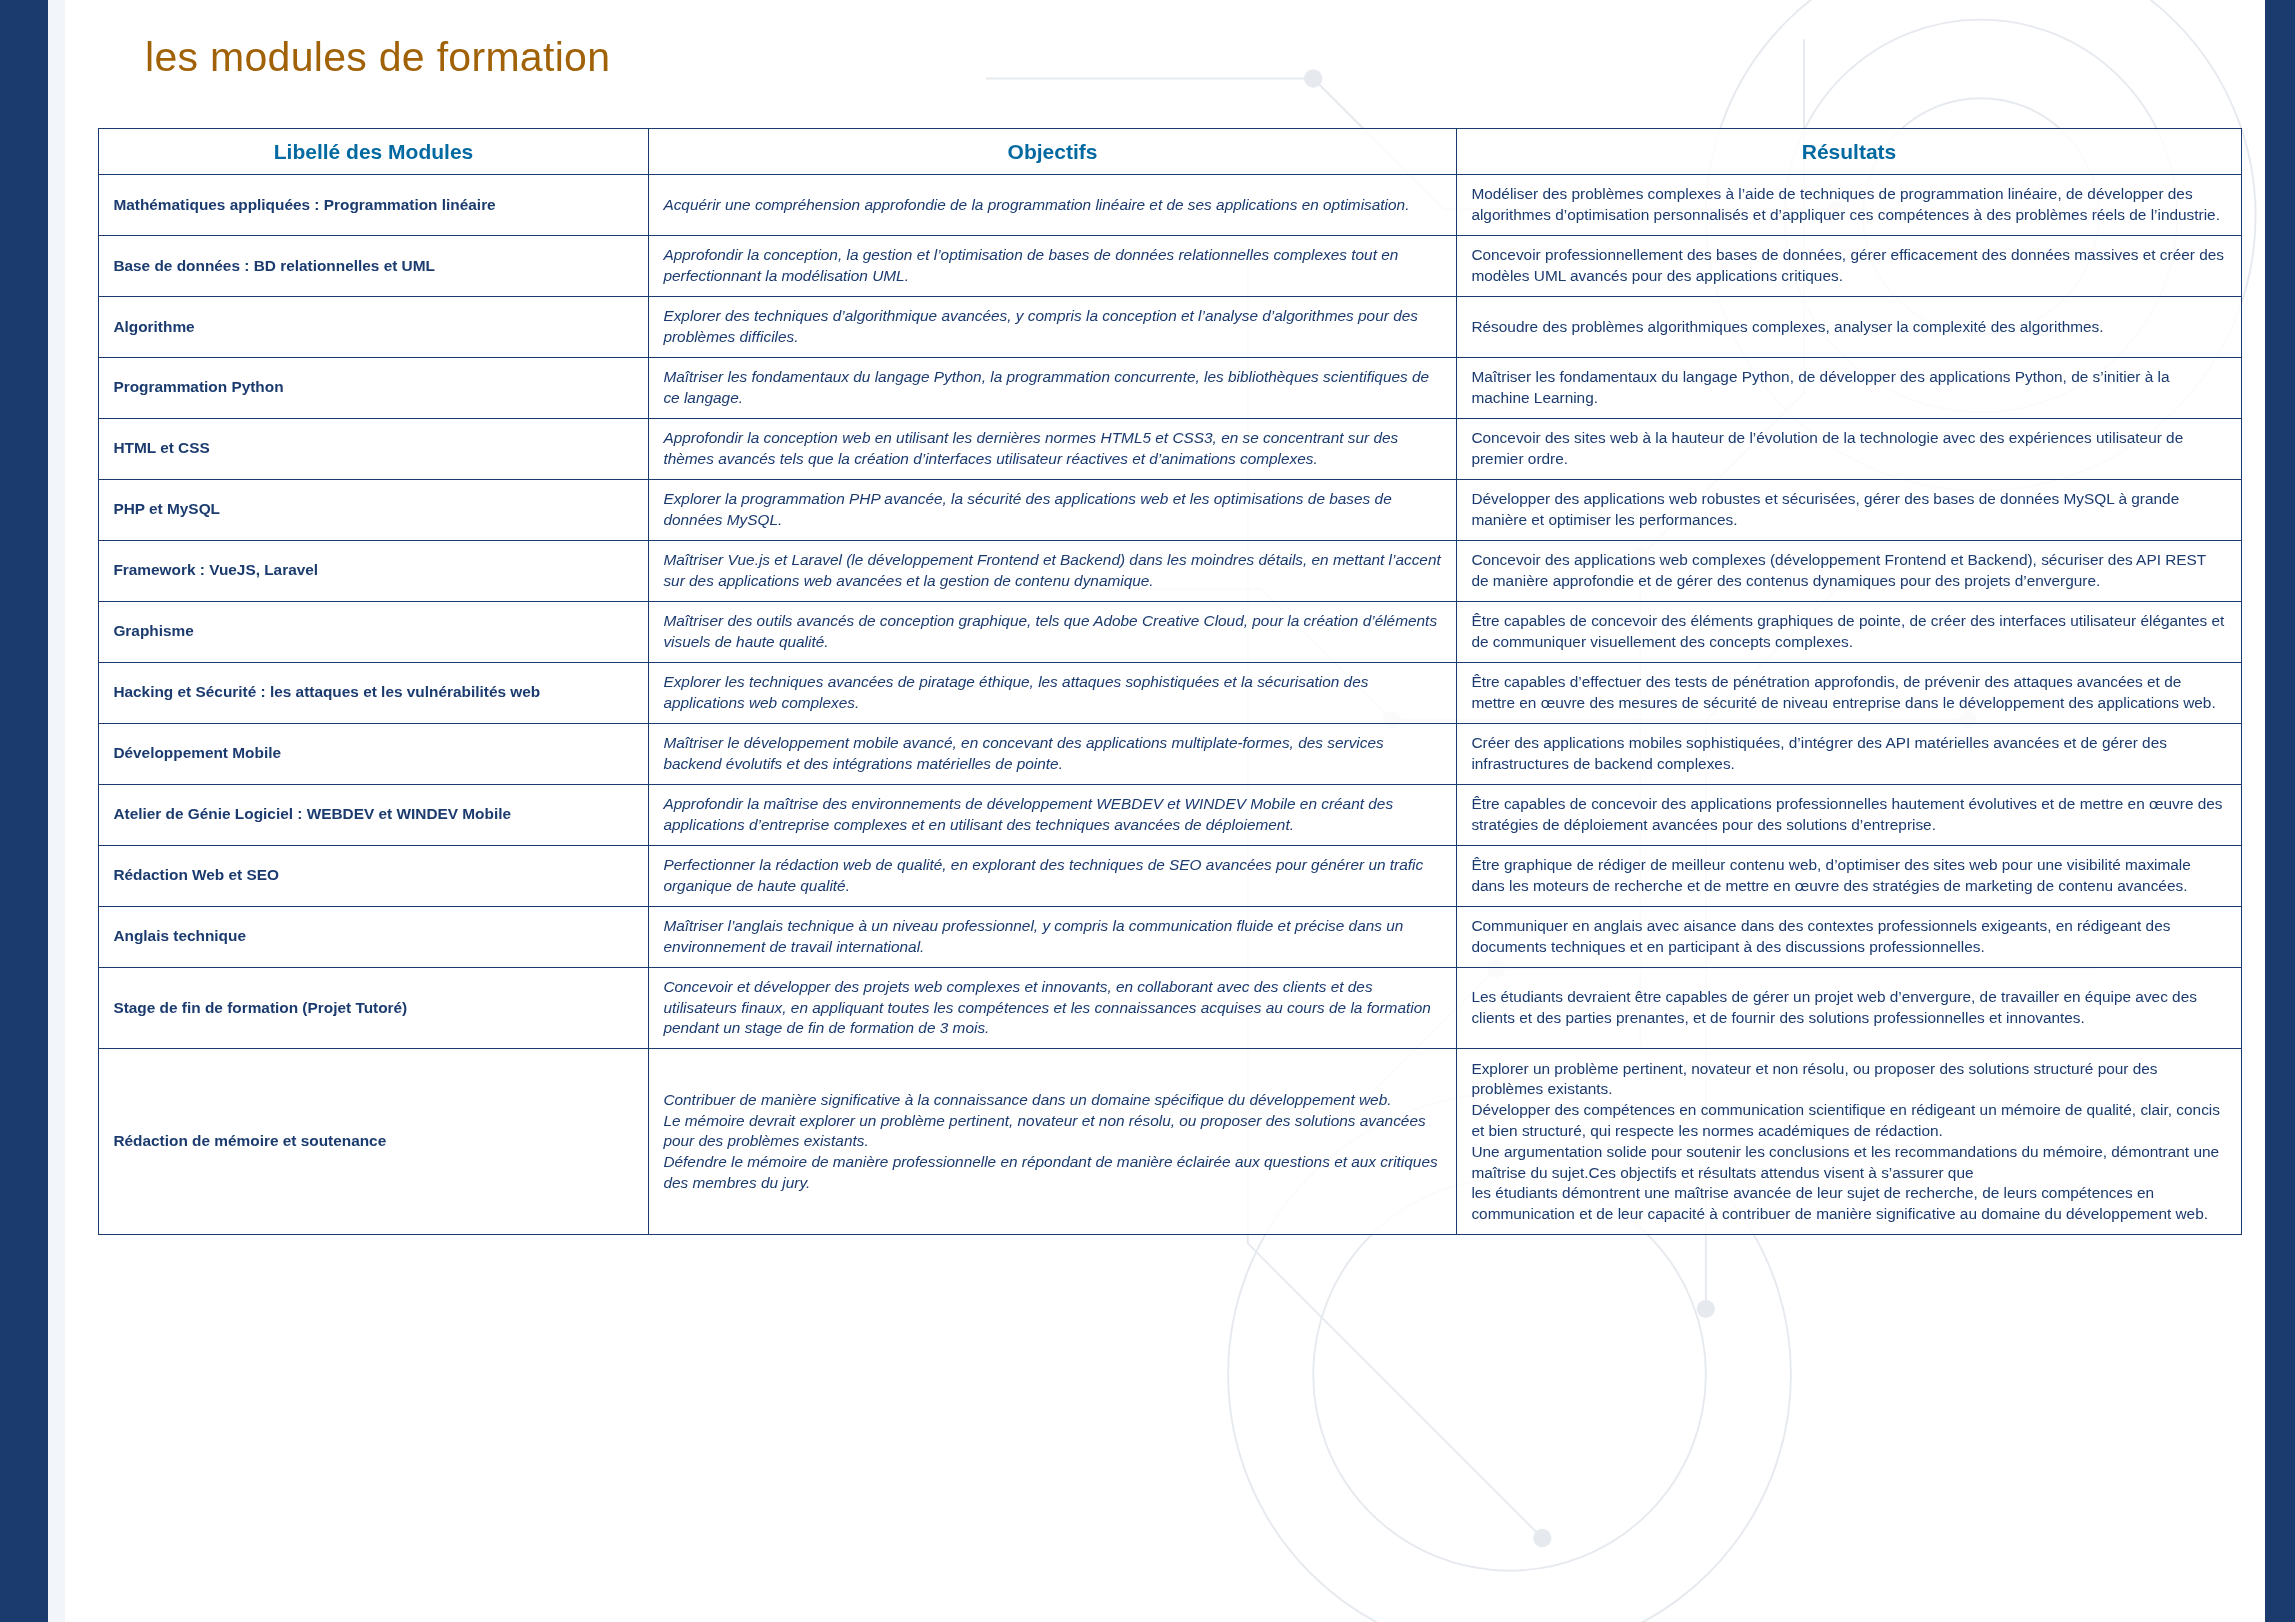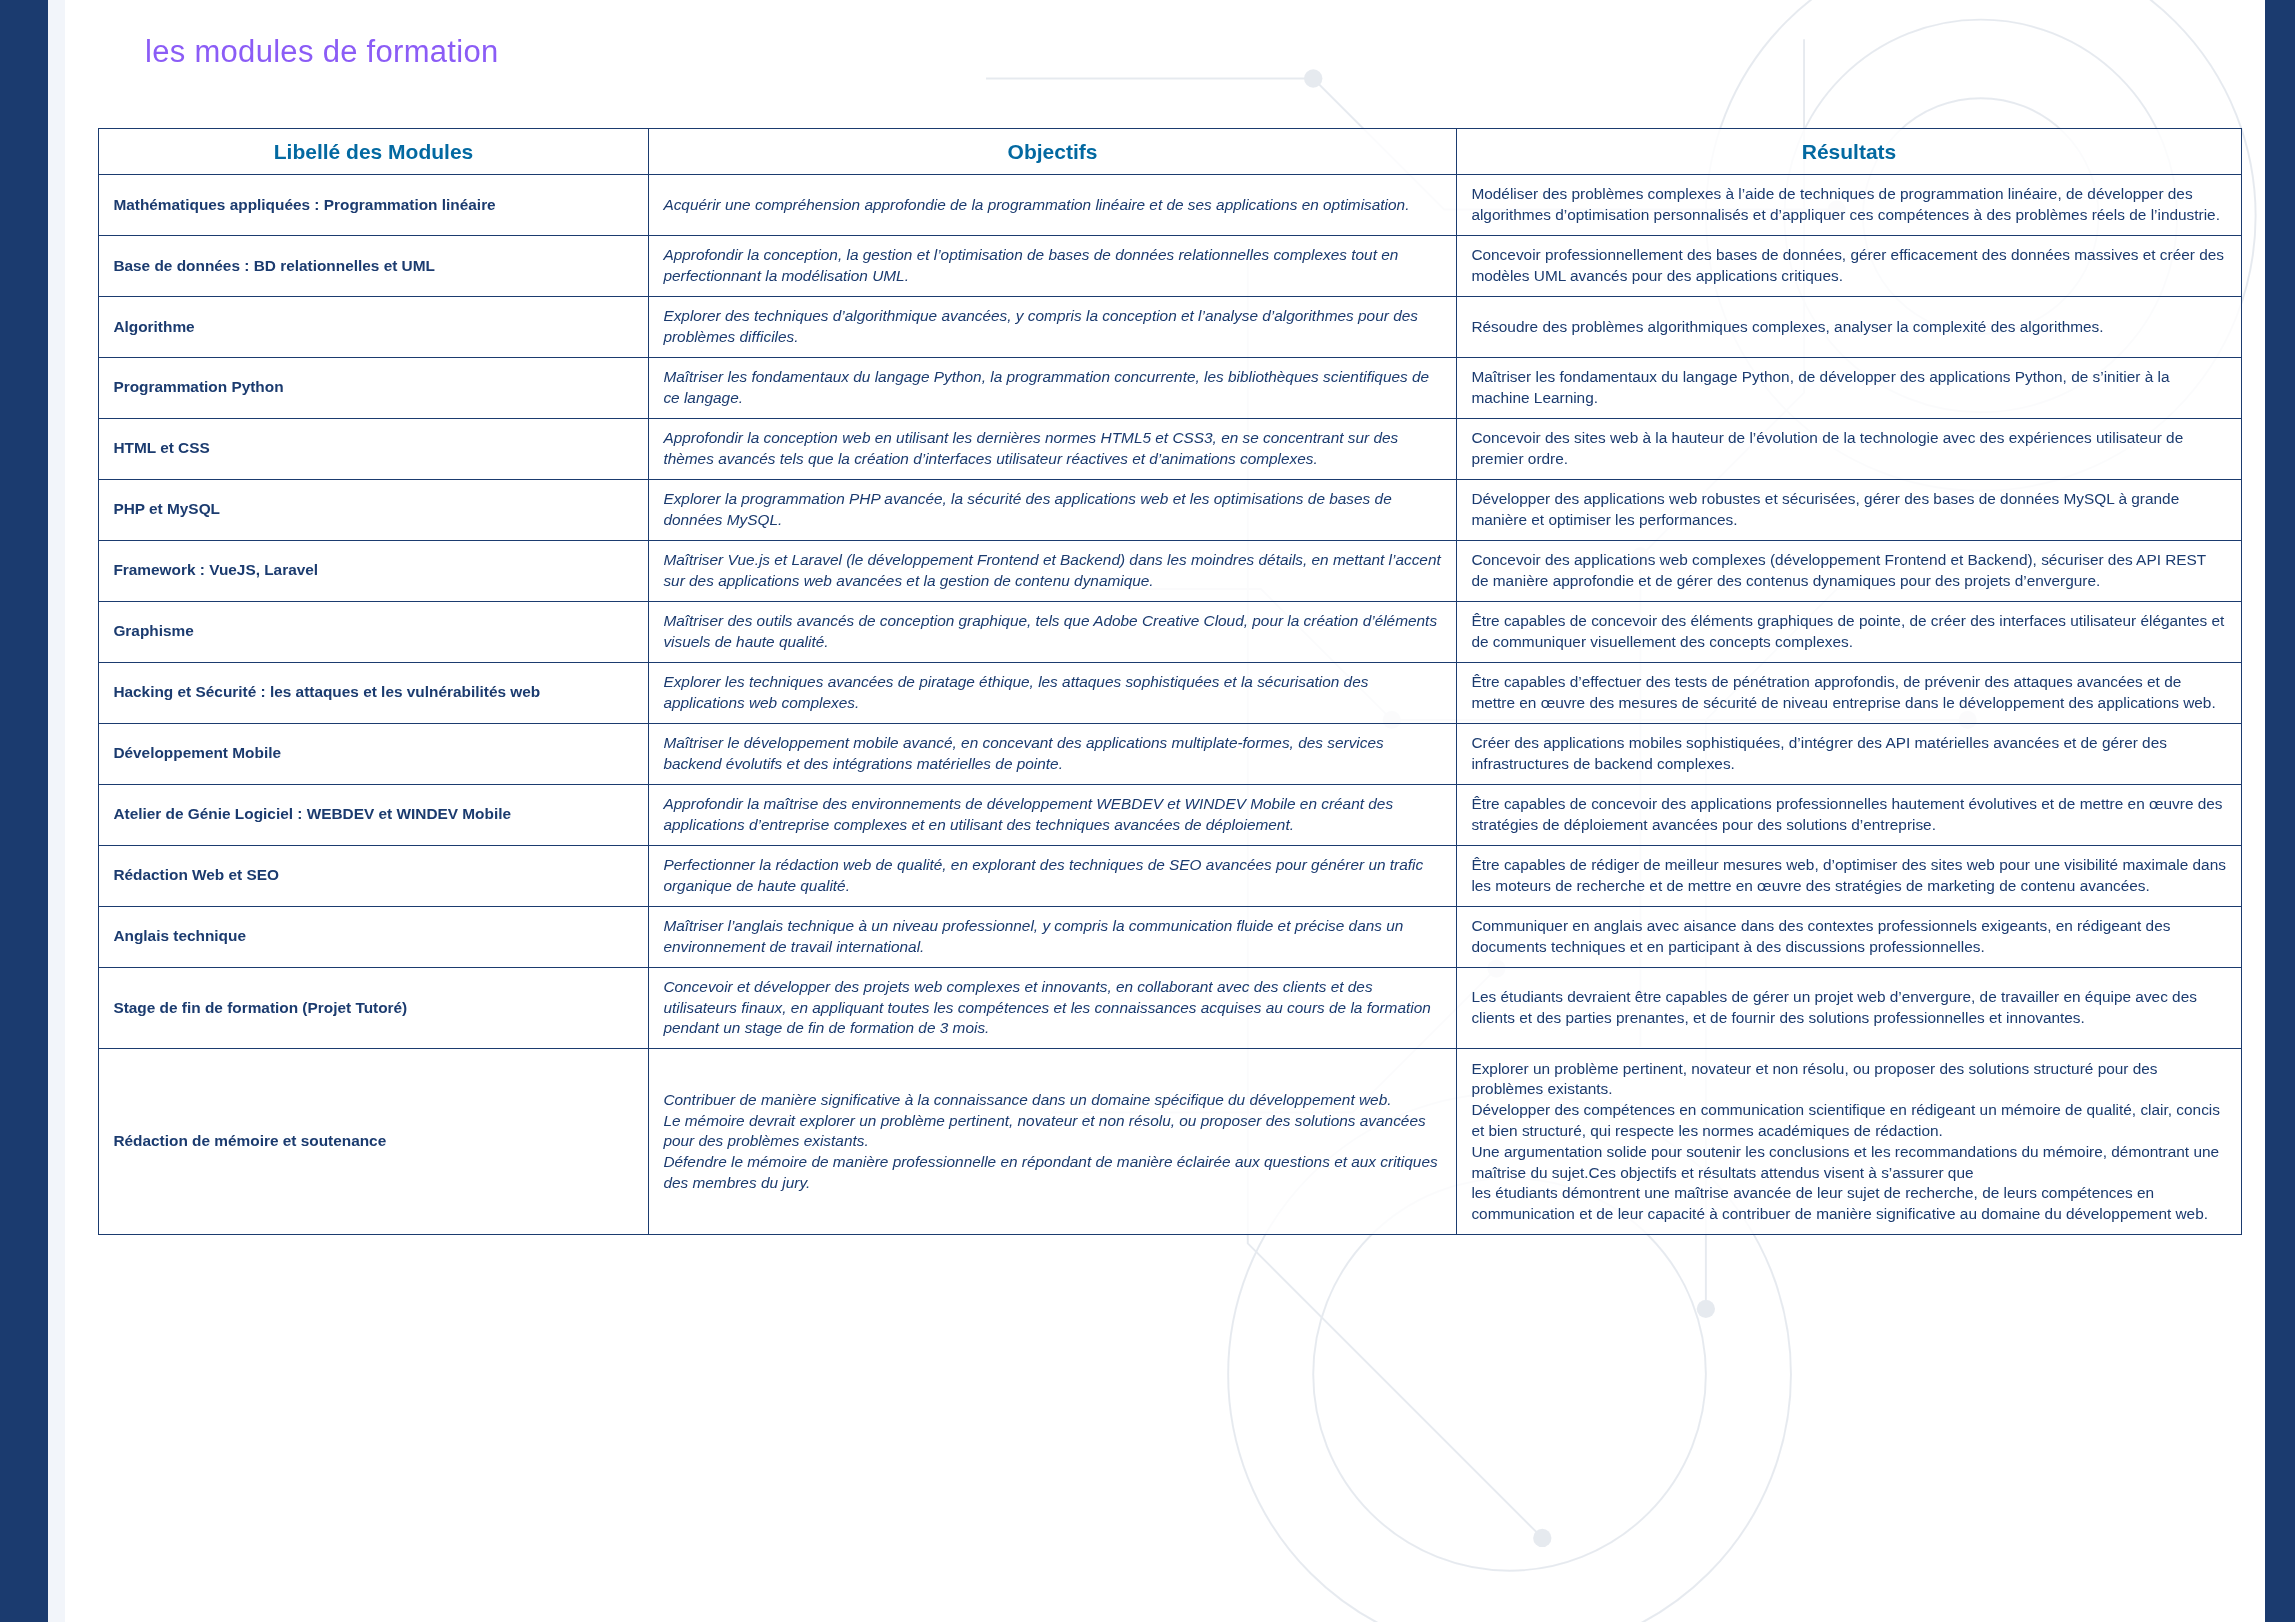--- a/index.html
+++ b/index.html
@@ -39,22 +39,22 @@
     right: 0; top: 0;
     width: 1440px; height: 1623px;
     opacity: 0.10;
     pointer-events: none;
   }
 
   .page-title {
     position: absolute;
     left: 145px;
     top: 34px;
-    font-size: 31px;
-    color: #8b5cf6;
+    font-size: 41px;
+    color: #a16207;
     font-weight: 400;
     letter-spacing: 0.3px;
   }
 
   .table-wrap {
     position: absolute;
     left: 98px;
     top: 128px;
     width: 2143px;
   }
@@ -272,21 +272,21 @@
           </td>
         </tr>
         <tr>
           <td class="col-module">
             <span class="cellline">Rédaction Web et SEO</span>
           </td>
           <td class="col-obj">
             <span class="cellline">Perfectionner la rédaction web de qualité, en explorant des techniques de SEO avancées pour générer un trafic organique de haute qualité.</span>
           </td>
           <td class="col-res">
-            <span class="cellline">Être capables de rédiger de meilleur mesures web, d’optimiser des sites web pour une visibilité maximale dans les moteurs de recherche et de mettre en œuvre des stratégies de marketing de contenu avancées.</span>
+            <span class="cellline">Être graphique de rédiger de meilleur contenu web, d’optimiser des sites web pour une visibilité maximale dans les moteurs de recherche et de mettre en œuvre des stratégies de marketing de contenu avancées.</span>
           </td>
         </tr>
         <tr>
           <td class="col-module">
             <span class="cellline">Anglais technique</span>
           </td>
           <td class="col-obj">
             <span class="cellline">Maîtriser l’anglais technique à un niveau professionnel, y compris la communication fluide et précise dans un environnement de travail international.</span>
           </td>
           <td class="col-res">

